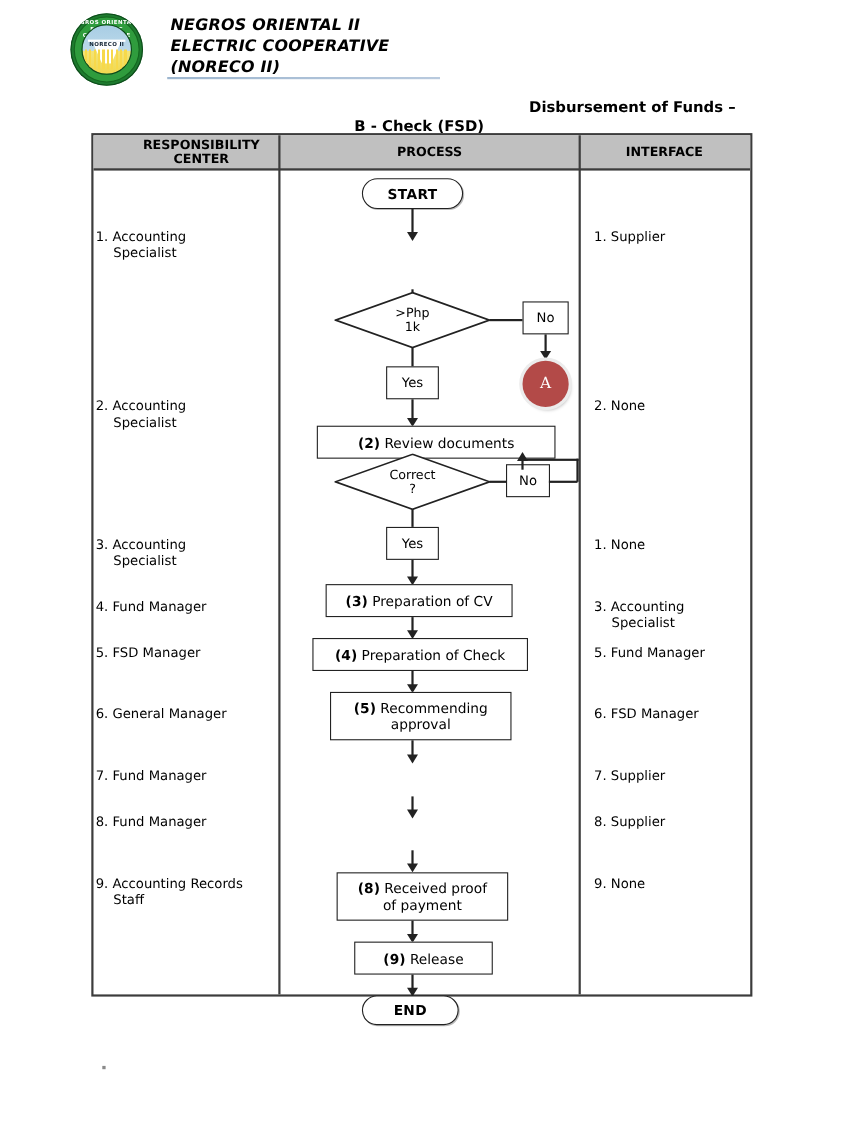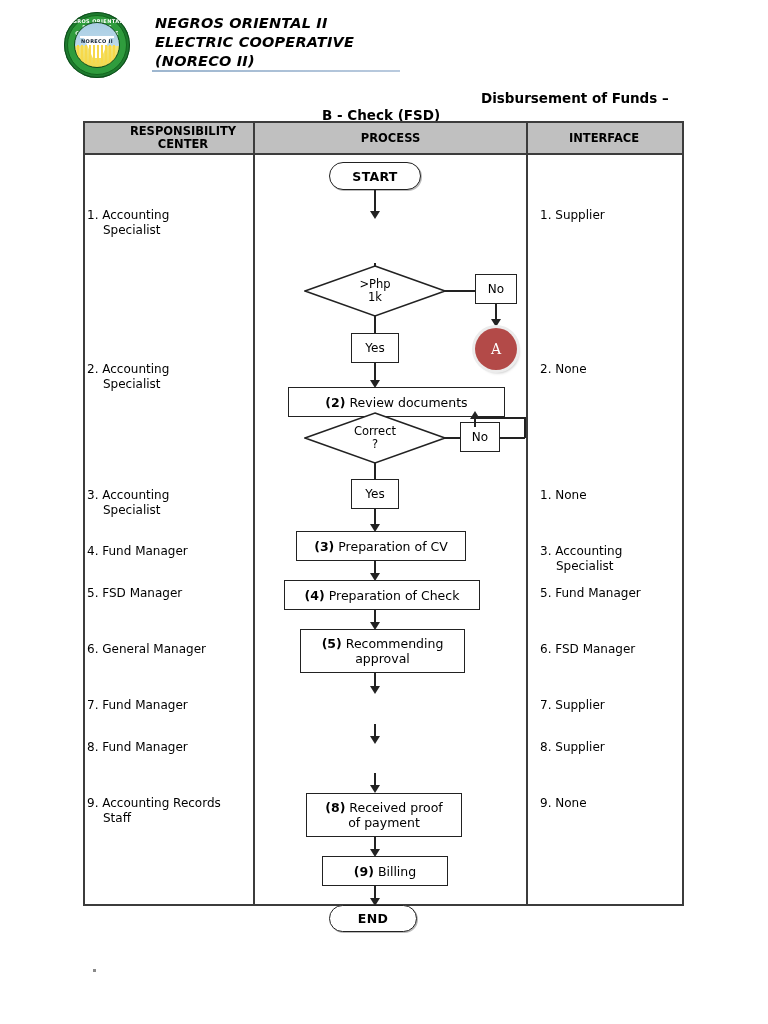--- a/index.html
+++ b/index.html
@@ -239,21 +239,21 @@
     <div class="arw arw-d" style="left:115px;top:632px"></div>
 
     <div class="node" style="left:51px;top:640px;width:156px;height:44px">
       <span><b>(8)</b><span> Received proof
 of payment</span></span>
     </div>
     <div class="ln vln" style="left:119px;top:684px;height:18px"></div>
     <div class="arw arw-d" style="left:115px;top:696px"></div>
 
     <div class="node" style="left:67px;top:703px;width:126px;height:30px">
-      <span><b>(9)</b><span> Billing</span></span>
+      <span><b>(9)</b><span> Release</span></span>
     </div>
     <div class="ln vln" style="left:119px;top:733px;height:18px"></div>
     <div class="arw arw-d" style="left:115px;top:745px"></div>
 
     <div class="node term" style="left:74px;top:752px;width:88px;height:27px">
       <span>END</span>
     </div>
 
   </div>
 </div>

